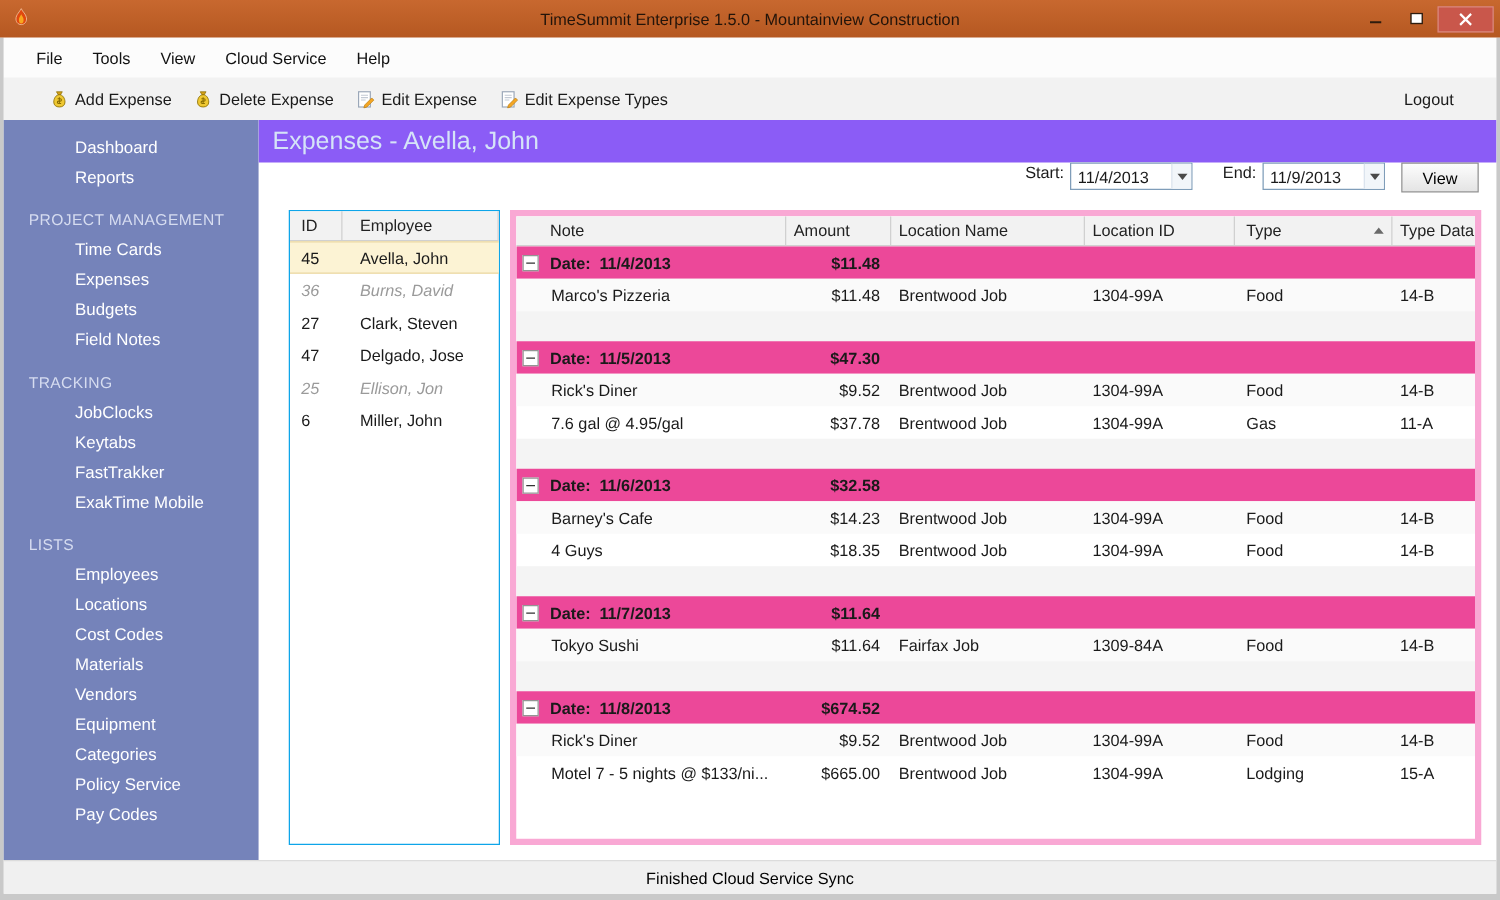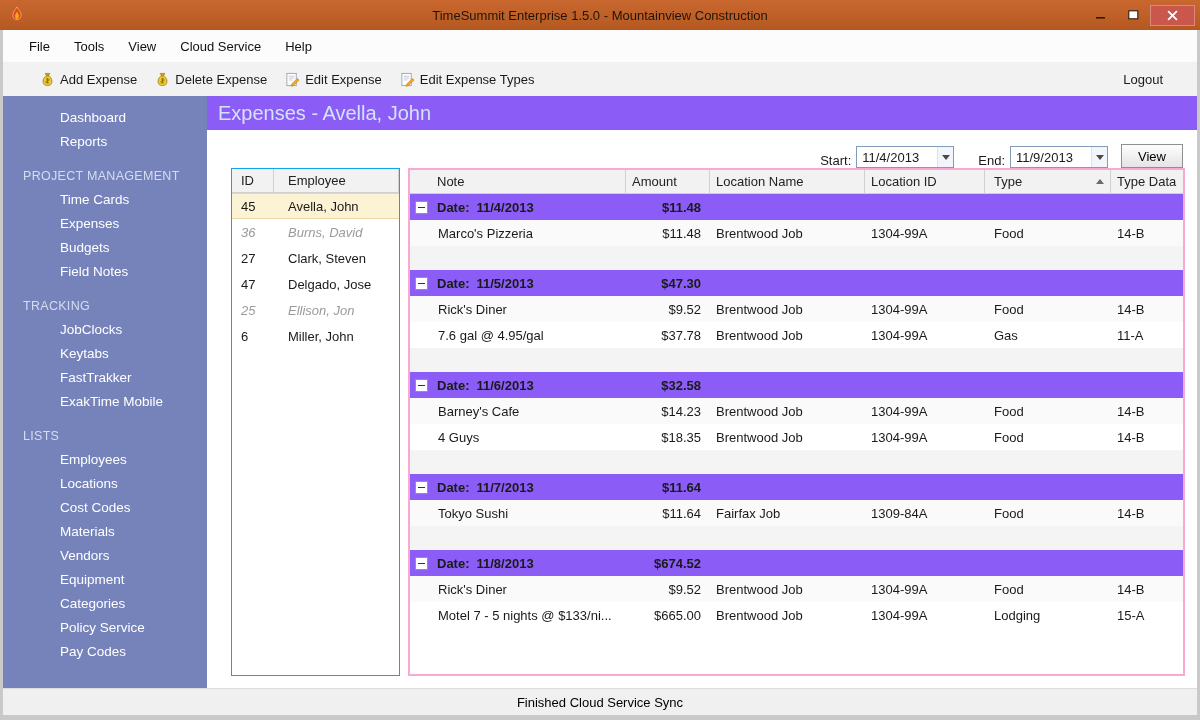--- a/index.html
+++ b/index.html
@@ -32,35 +32,35 @@
   
   .body{flex:1;display:flex;min-height:0}
   .sidebar{width:204px;background:#7583ba;color:#fff;padding-top:10px;flex-shrink:0;overflow:hidden}
   .side-item{padding:4px 8px 4px 57px;font-size:13.5px;line-height:16px;cursor:pointer;white-space:nowrap}
   .side-header{padding:15px 8px 5px 20px;font-size:12.5px;color:#d6dcf0;letter-spacing:.3px;white-space:nowrap}
 
   .main{flex:1;display:flex;flex-direction:column;background:#fff;min-width:0}
   .page-header{height:34px;background:#8b5cf6;color:#d5e3f8;font-size:20px;font-weight:400;display:flex;align-items:center;padding-left:11px;flex-shrink:0}
 
   
-  .filter-row{height:38px;display:flex;align-items:flex-end;justify-content:flex-end;padding-right:14px;flex-shrink:0}
+  .filter-row{height:38px;display:flex;align-items:flex-start;justify-content:flex-end;padding-right:14px;flex-shrink:0}
   .filter-label{margin-right:5px}
   .filter-label.end{margin-left:24px}
   .combo{width:98px;height:22px;border:1px solid #7f9db9;background:#fff;display:flex;align-items:center;cursor:pointer}
   .combo-value{flex:1;padding-left:5px;font-size:13px}
   .combo-arrow{width:16px;height:100%;display:flex;align-items:center;justify-content:center;border-left:1px solid #dbe4ee;background:#f2f6fa}
   .combo-arrow::before{content:"";border-left:4px solid transparent;border-right:4px solid transparent;border-top:5px solid #4a4a4a}
   .view-btn{margin-left:13px;width:62px;height:24px;border:1px solid #8f8f8f;background:linear-gradient(#fdfdfd,#e4e4e4);font-size:13px;font-family:inherit;cursor:pointer}
 
   
   .panels{flex:1;display:flex;padding:0 12px 12px 0;min-height:0}
   .gutter{width:24px;flex-shrink:0}
   .employee-panel{width:169px;flex-shrink:0;border:1px solid #0ea5e9;background:#fff;display:flex;flex-direction:column}
   .panel-gap{width:8px;flex-shrink:0}
-  .expense-panel{flex:1;border:2px solid #f9a8d4;background:#fff;display:flex;flex-direction:column;min-width:0;overflow:hidden}
+  .expense-panel{flex:1;border:5px solid #f9a8d4;background:#fff;display:flex;flex-direction:column;min-width:0;overflow:hidden}
 
   .erow,.ehead{display:grid;grid-template-columns:42px 1fr}
   .ehead{height:24px;background:#f2f2f2;border-bottom:1px solid #d0d0d0;flex-shrink:0}
   .hcell{display:flex;align-items:center;border-right:1px solid #d0d0d0;color:#222;position:relative}
   .ehead .hcell{padding-left:9px}
   .ehead .hcell:last-child{padding-left:14px}
   .erow{height:26px;align-items:center;cursor:default}
   .erow .ecell{display:flex;align-items:center;height:100%}
   .ecell.id{padding-left:9px}
   .ecell.name{padding-left:14px}
@@ -73,21 +73,21 @@
   .xhead .hcell.col0{padding-left:27px}
   .xhead .hcell.col4{padding-left:9px}
   .xhead .hcell:last-child{border-right:none;padding-left:6px}
   .sort-arrow{position:absolute;right:6px;border-left:4px solid transparent;border-right:4px solid transparent;border-bottom:5px solid #6a6a6a}
   .xbody{flex:1;overflow:hidden}
   .xrow{height:26px}
   .xcell{display:flex;align-items:center;height:100%;padding-left:6px;white-space:nowrap;overflow:hidden}
   .xcell.col0{padding-left:28px}
   .xcell.col4{padding-left:9px}
   .xcell.amount{justify-content:flex-end;padding-right:9px;padding-left:0}
-  .group-header{background:#8b5cf6}
+  .group-header{background:#ec4899}
   .group-header .xcell.col0{padding-left:5px}
   .group-header .date-label{font-weight:bold}
   .group-header .date-value{font-weight:bold;margin-left:7px}
   .group-total{font-weight:bold}
   .collapse-btn{width:13px;height:13px;border:1px solid #949494;background:#fff;display:inline-flex;align-items:center;justify-content:center;margin-right:9px;cursor:pointer;flex-shrink:0}
   .collapse-btn .minus{width:7px;height:1px;background:#333;display:block}
   .group-spacer{height:24px;background:#f4f4f4}
   .data-row.alt{background:#fafafa}
 
   

